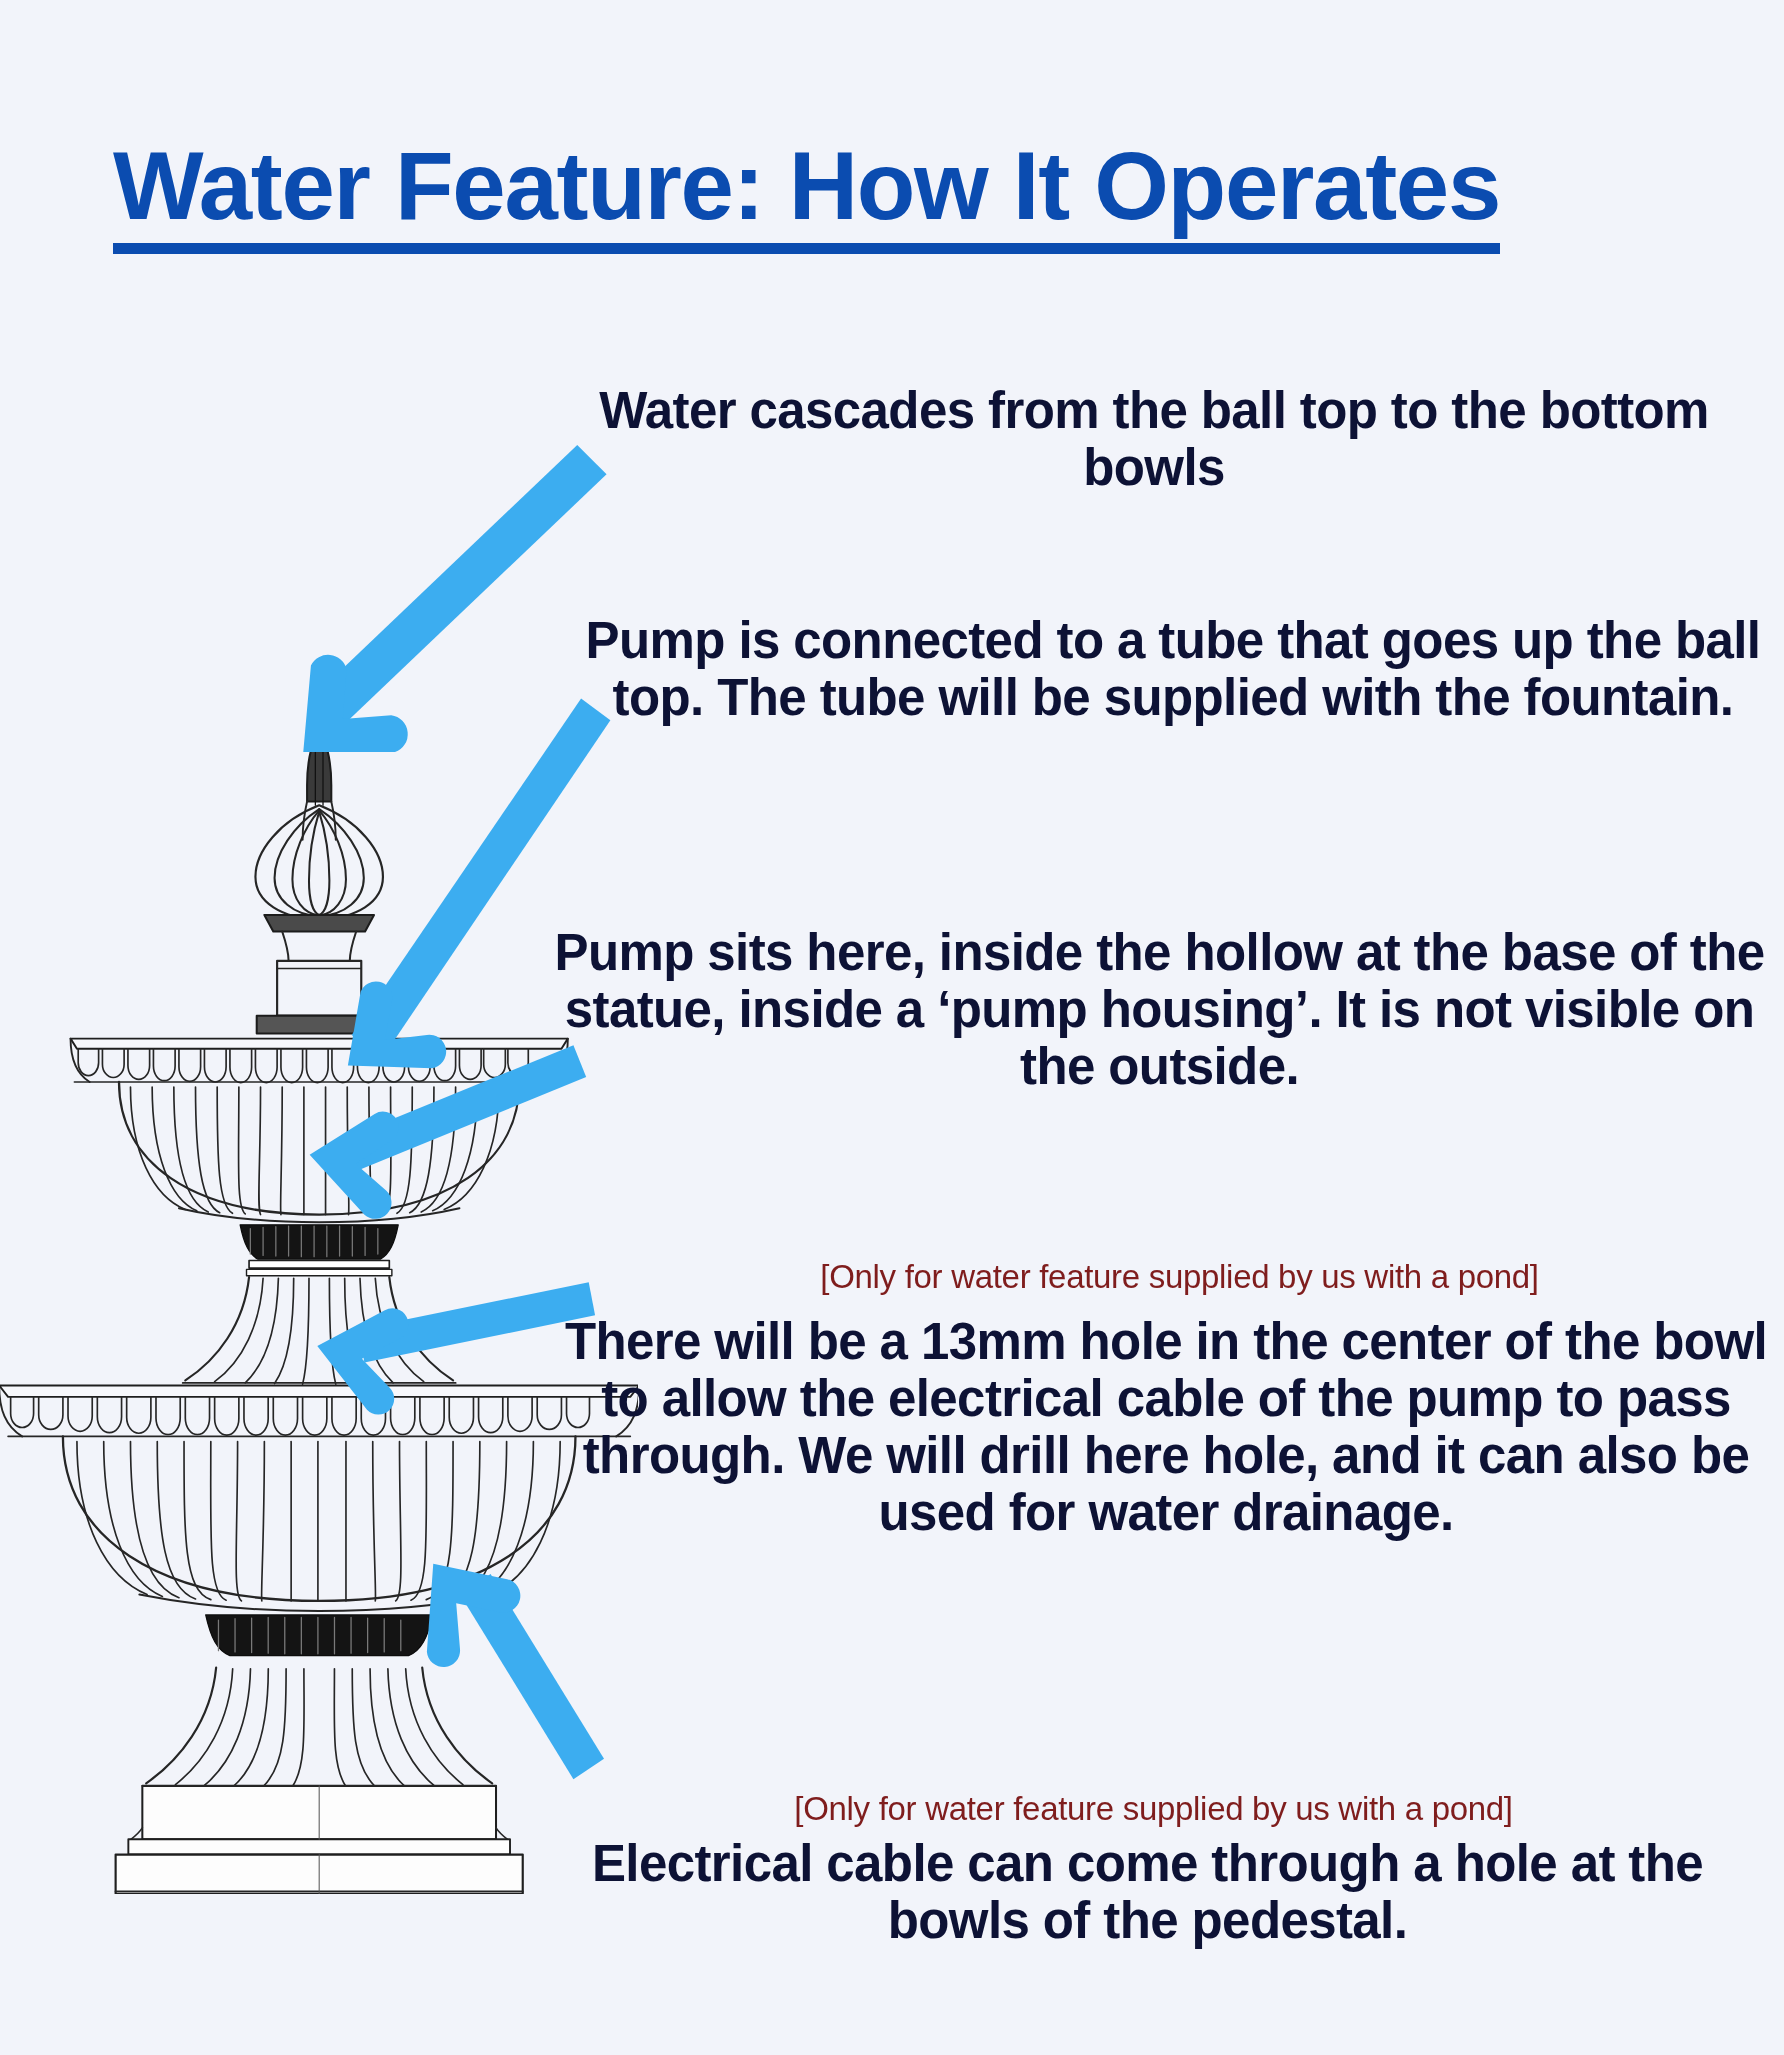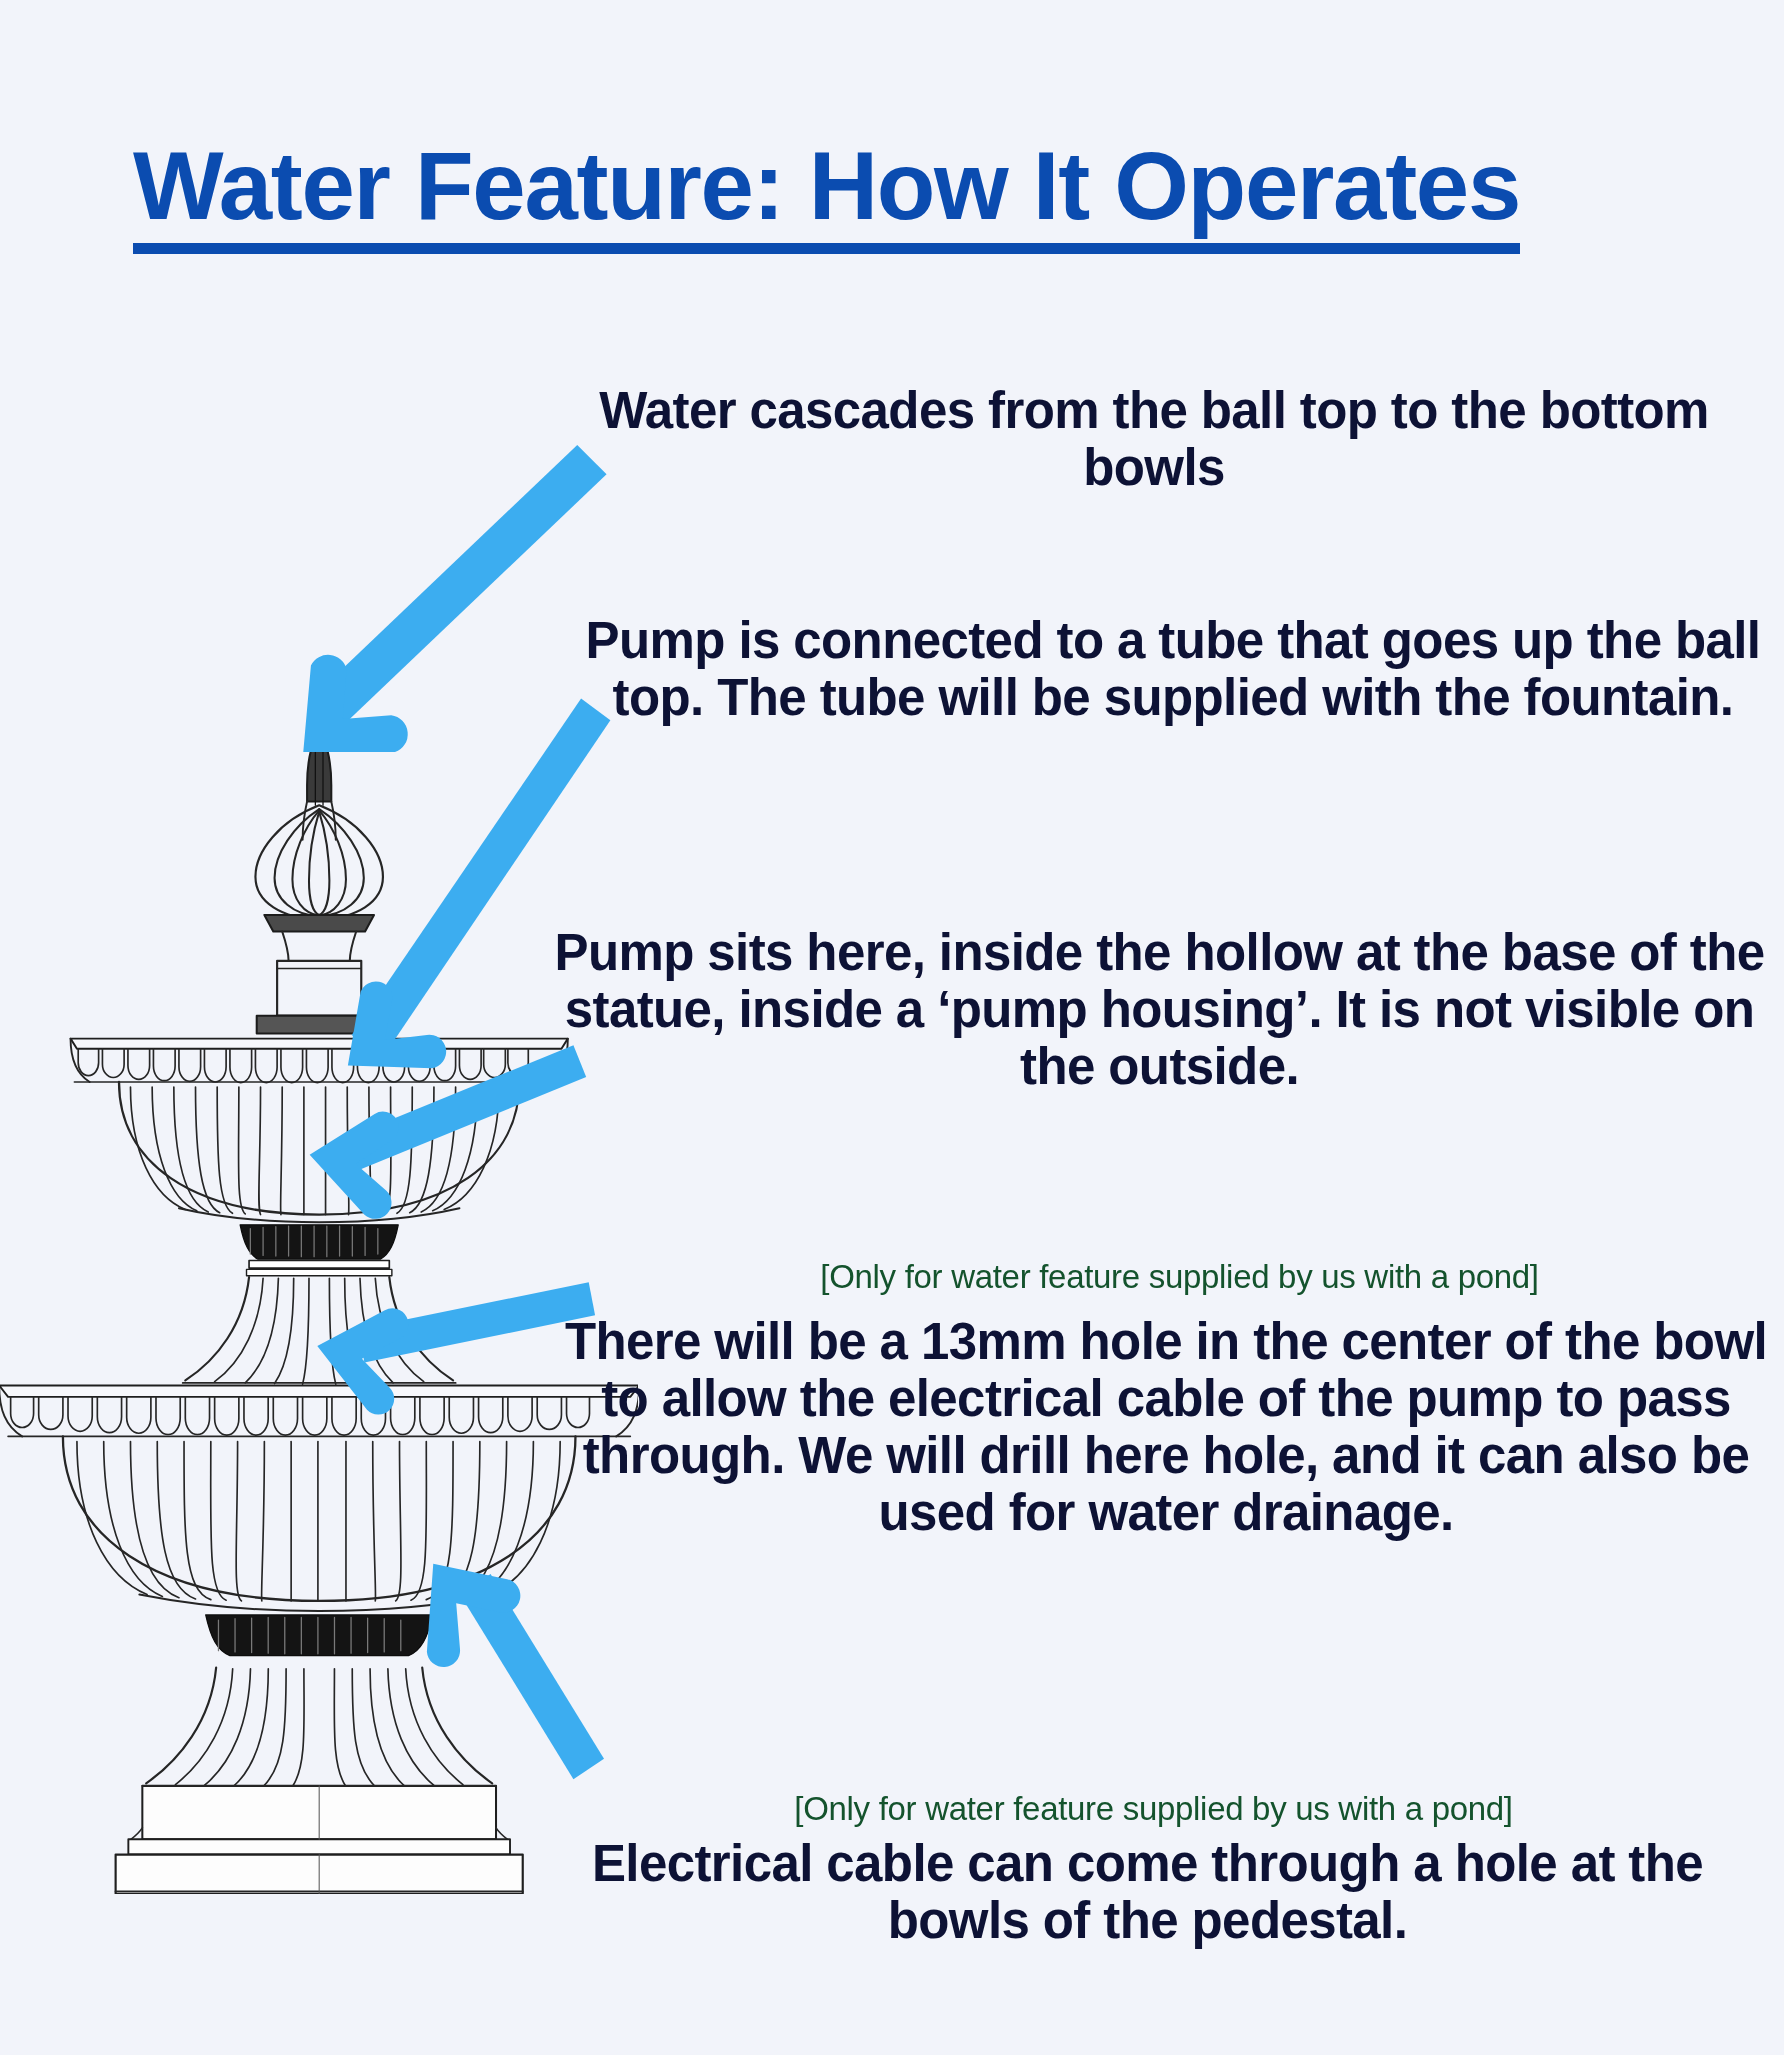--- a/index.html
+++ b/index.html
@@ -25,42 +25,41 @@
     top: 136px;
     width: 1613px;
     text-align: center;
     font-family: "Liberation Sans", sans-serif;
     font-weight: bold;
     font-size: 96px;
     line-height: 1.05;
     color: #0b4cb0;
     letter-spacing: -1.3px;
     white-space: nowrap;
-    margin-left: 20px;
   }
   #title .ul {
     border-bottom: 11.5px solid #0b4cb0;
     padding-bottom: 3.8px;
   }
 
   
   .para {
     position: absolute;
     font-family: "Liberation Sans", sans-serif;
     font-weight: bold;
     color: #0d1235;
     text-align: center;
     line-height: 1.12;
     letter-spacing: -0.6px;
   }
   .note {
     position: absolute;
     font-family: "Liberation Sans", sans-serif;
     font-weight: normal;
-    color: #14532d;
+    color: #7f1d1d;
     text-align: center;
     letter-spacing: -0.3px;
     line-height: 1.1;
   }
 
   #p1 { left: 523px; top: 382px;  width: 1262px; font-size: 51px; }
   #p2 { left: 561px; top: 612px;  width: 1224px; font-size: 51px; }
   #p3 { left: 535px; top: 924px; width: 1249px; font-size: 51px; }
   #n1 { left: 574px; top: 1259px; width: 1211px; font-size: 33px; }
   #p4 { left: 548px; top: 1313px; width: 1236px; font-size: 51px; }

